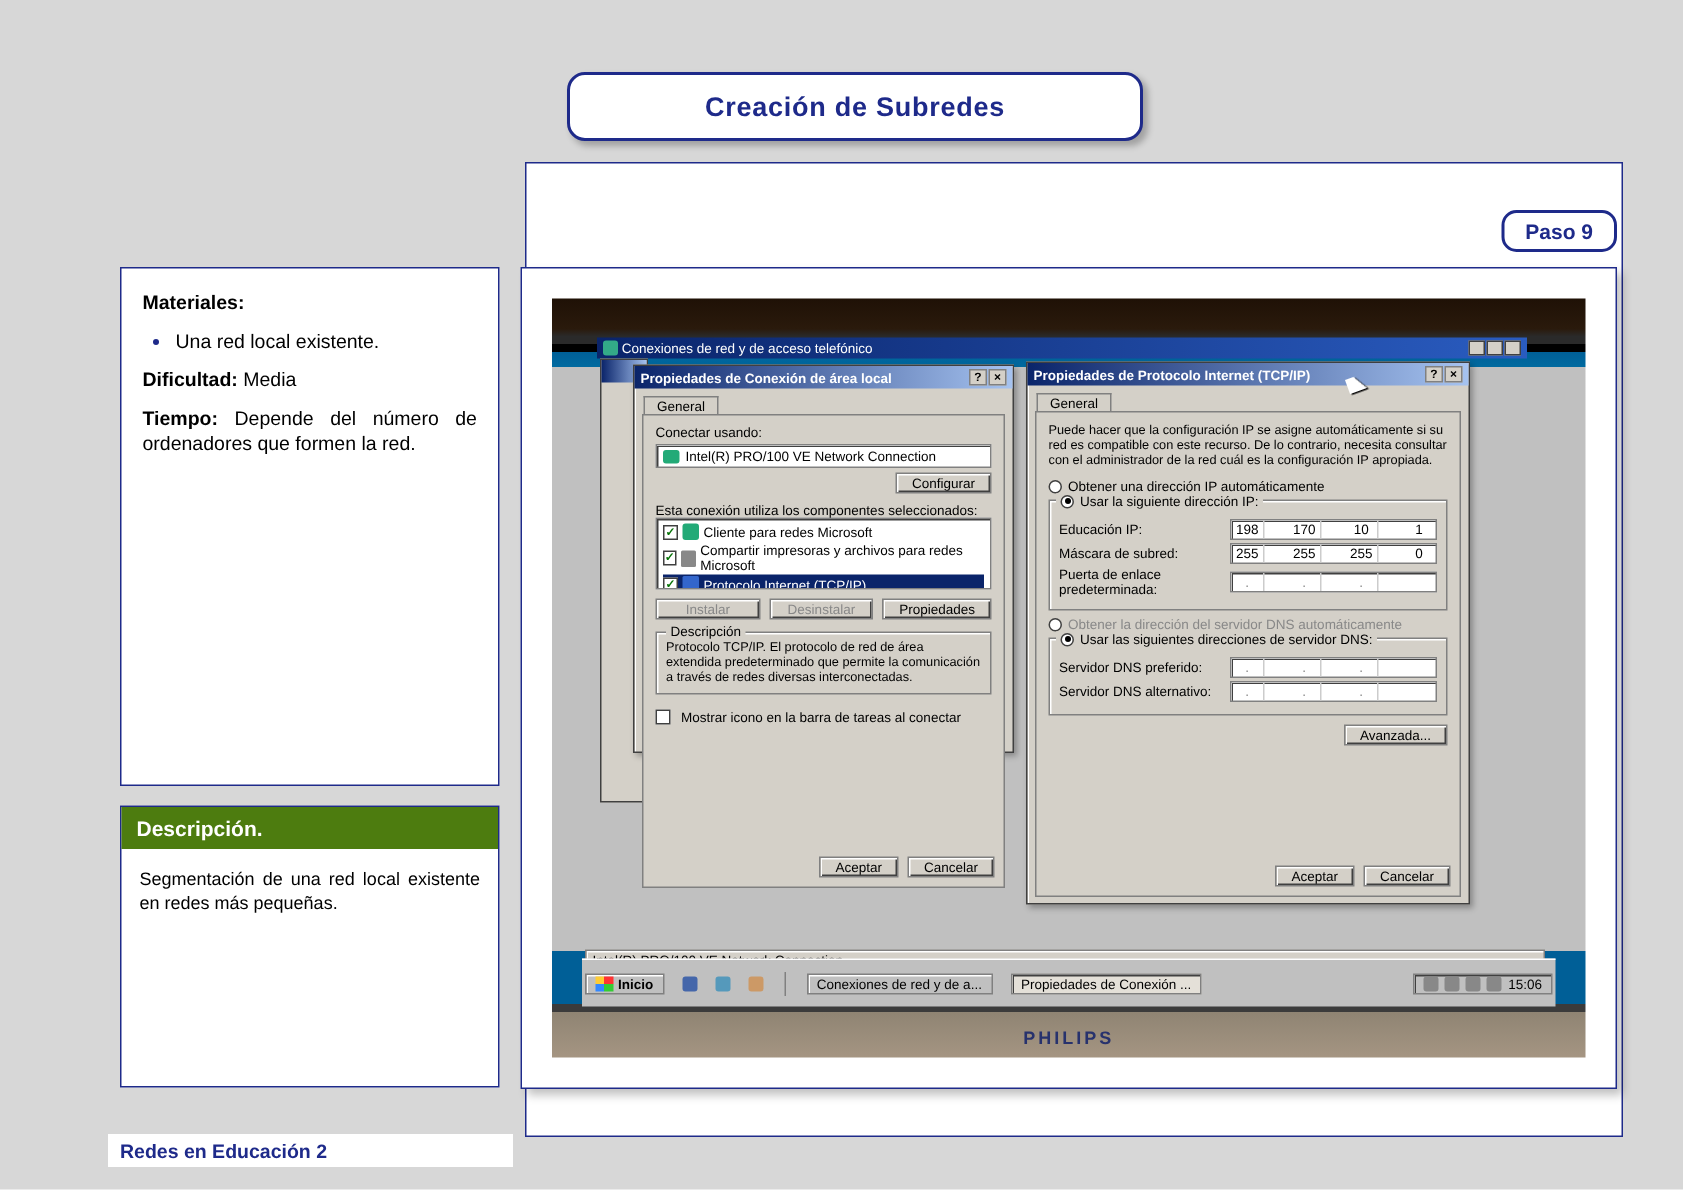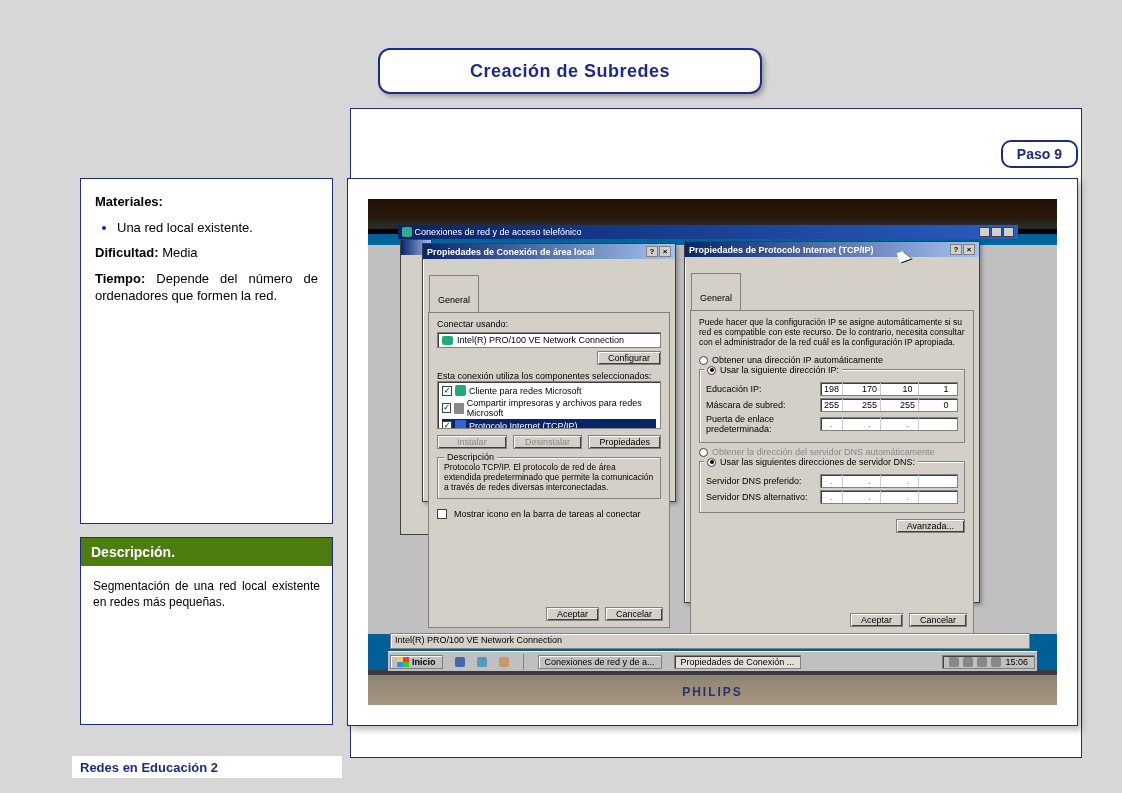--- a/index.html
+++ b/index.html
@@ -153,21 +153,21 @@
     justify-content: space-between;
   }
   .titlebar .btns { display:flex; gap:1px; }
   .titlebar .btns span {
     width: 12px; height:11px; background:#d4d0c8; border:1px solid #808080;
     font-size:8px; text-align:center; line-height:9px; color:#000;
   }
   .tab-row { padding: 4px 6px 0 6px; }
   .tab {
     display:inline-block; background:#d4d0c8; border:1px solid #808080;
-    border-bottom:none; padding:19px 8px; font-size:9px; position:relative; top:12px;
+    border-bottom:none; padding:1px 8px; font-size:9px; position:relative; top:1px;
   }
   .panel-body { border:1px solid #808080; margin:0 5px 5px 5px; padding:6px 8px; background:#d4d0c8; }
 
   .sunken {
     border:1px solid #808080; box-shadow: inset 1px 1px 0 #404040, inset -1px -1px 0 #fff;
     background:#fff; padding:2px 4px; font-size:9px;
   }
 
   .btn {
     display:inline-block; background:#d4d0c8;
@@ -216,21 +216,21 @@
   
   .explorer-bar {
     position:absolute; left:30px; top:26px; height:14px; width:620px;
     background:linear-gradient(90deg,#0a246a,#2a5cc0); color:#fff; font-size:9px;
     padding:0 4px; display:flex; align-items:center; justify-content:flex-start;
   }
   .explorer-bar .right { margin-left:auto; display:flex; gap:1px;}
   .explorer-bar .right span { width:11px;height:10px;background:#d4d0c8;border:1px solid #404040;}
 
   .taskbar {
-    position:absolute; left:20px; right:20px; bottom:34px; height:20px;
+    position:absolute; left:20px; right:20px; bottom:34px; height:32px;
     background:#c0c0c0; border-top:1px solid #fff; display:flex; align-items:center;
     font-size:9px; gap:12px; padding:0 2px;
   }
   .startbtn { background:#c0c0c0; border:1px solid #808080; box-shadow:1px 1px 0 #fff inset; padding:1px 6px; display:flex; align-items:center; gap:3px; font-weight:bold;}
   .winflag { width:12px; height:10px; background:conic-gradient(#f33 0 25%, #3c3 0 50%, #38f 0 75%, #fc3 0); }
   .taskbtn { background:#c0c0c0; border:1px solid #808080; box-shadow:inset 1px 1px 0 #fff; padding:1px 6px; max-width:160px; white-space:nowrap; overflow:hidden; text-overflow:ellipsis;}
   .taskbtn.active { box-shadow:inset 1px 1px 0 #404040; background:#e4e0d8;}
   .tray { margin-left:auto; border:1px solid #808080; box-shadow:inset 1px 1px 0 #404040; padding:1px 6px; display:flex; gap:4px; align-items:center;}
   .trayicon { width:10px; height:10px; background:#888; border-radius:2px;}
 

